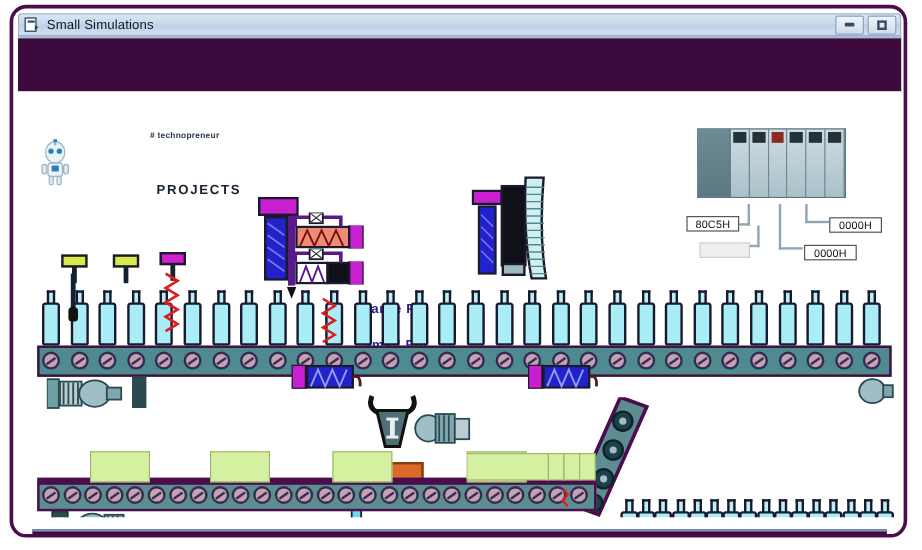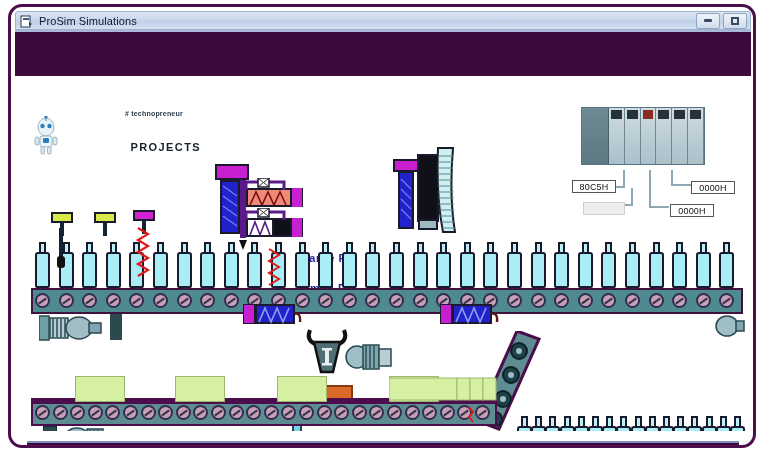--- a/index.html
+++ b/index.html
@@ -49,21 +49,21 @@
     position:absolute;left:16px;top:434px;width:712px;height:7px;
     background:#3d0a3d;border-top:2px solid #7e8fc0;border-bottom:1px solid #2a0a2a;
   }
 
   
   .logo{position:absolute;left:18px;top:34px;width:170px;height:50px;}
   .logo .tag{position:absolute;left:92px;top:0;font-size:7px;color:#2b3a4a;font-weight:bold;letter-spacing:.2px;}
   .logo .bar{position:absolute;left:30px;top:11px;display:flex;height:18px;align-items:stretch;}
   .logo .the{background:#f08a1c;color:#fff;font-weight:bold;font-size:12px;padding:0 5px;display:flex;align-items:center;letter-spacing:.5px;}
   .logo .eng{background:#1d9dd9;color:#fff;font-weight:bold;font-size:12px;padding:0 6px;display:flex;align-items:center;letter-spacing:1.2px;}
-  .logo .proj{position:absolute;right:2px;top:31px;font-size:11px;font-weight:bold;color:#16212b;letter-spacing:1.4px;}
+  .logo .proj{position:absolute;right:2px;top:43px;font-size:11px;font-weight:bold;color:#16212b;letter-spacing:1.4px;}
   .robot{position:absolute;left:0;top:6px;width:26px;height:40px;}
 
   
   .abs{position:absolute;}
   .conv{
     position:absolute;background:#4e8a8f;border:2px solid #3f1240;box-sizing:border-box;
   }
   .conv-purple{
     position:absolute;background:#5d8d92;border:2px solid #4b0d4b;box-sizing:border-box;
   }
@@ -116,21 +116,21 @@
   <div class="frame">
 
     <div class="titlebar">
       <div class="tb-icon">
         <svg width="13" height="13" viewBox="0 0 13 13">
           <rect x="1" y="1" width="9" height="11" fill="#ffffff" stroke="#2a3a4a" stroke-width="1"></rect>
           <rect x="3" y="3" width="6" height="2" fill="#3a5a8a"></rect>
           <path d="M9 7 L12 9 L9 11 Z" fill="#2a3a4a"></path>
         </svg>
       </div>
-      <div class="tb-title">ProSim Simulations</div>
+      <div class="tb-title">Small Simulations</div>
       <div class="tb-btns">
         <div class="tb-btn">
           <span class="g-min"></span>
         </div>
         <div class="tb-btn">
           <span class="g-max"></span>
         </div>
       </div>
     </div>
 

